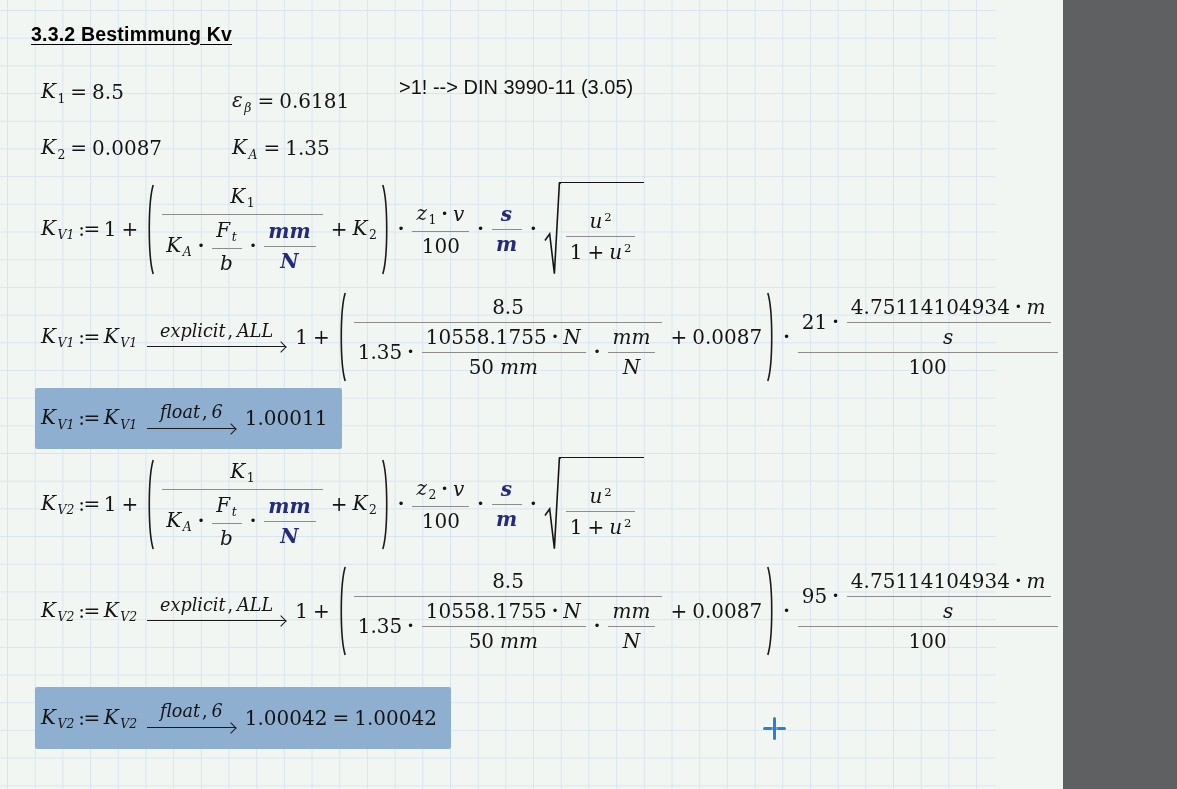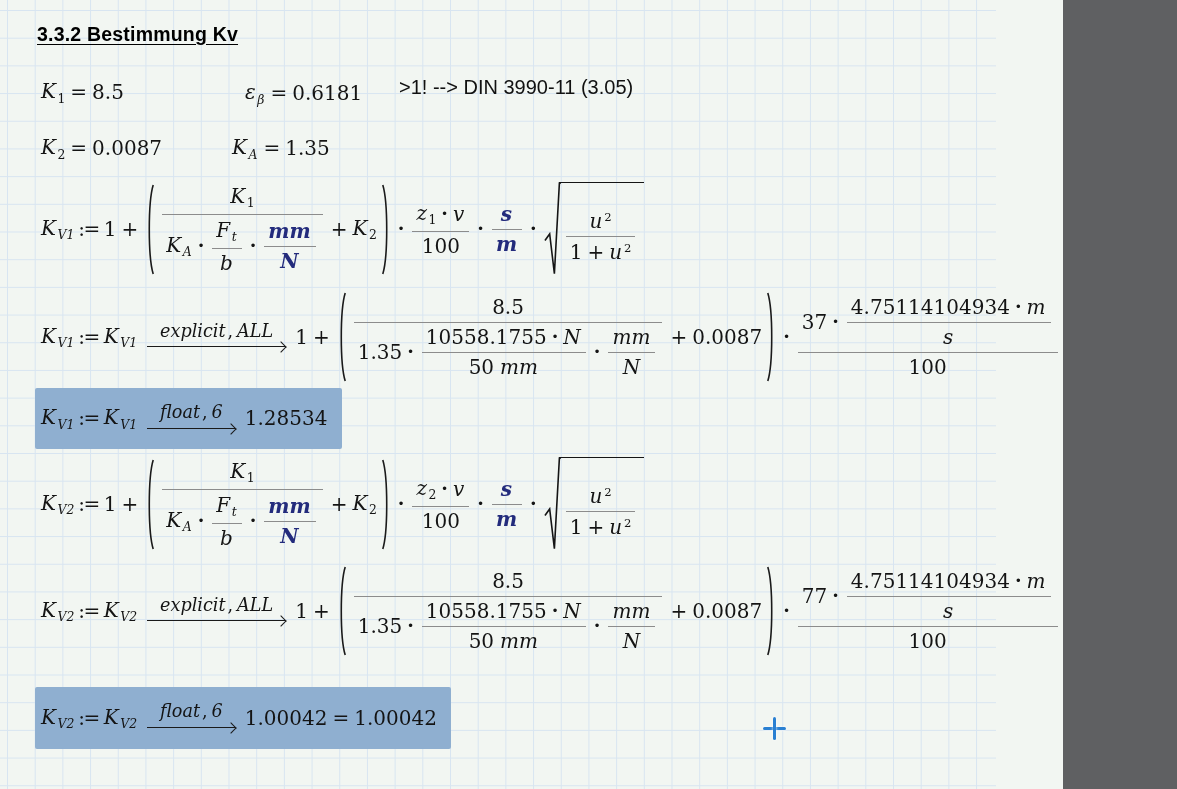--- a/index.html
+++ b/index.html
@@ -61,27 +61,27 @@
       background:var(--cursor);border-radius:2px;box-shadow:0 0 3px rgba(255,255,255,.95);}
   .crosshair::after{content:"";position:absolute;top:0;bottom:0;left:10px;width:2.6px;
       background:var(--cursor);border-radius:2px;box-shadow:0 0 3px rgba(255,255,255,.95);}
 </style>
 </head>
 <body style="--pagebg: #f2f6f2; --grid: #d8e5f1; --outside: #5f6062; --hl: #8fafd0; --unit: #232b7c; --cursor: #2a80d2;">
 
 <div id="canvas">
   <div class="gridlayer"></div>
   <div id="regions">
-      <div class="region text-title" style="left: 37px; top: 23px;">3.3.2 Bestimmung Kv</div>
+      <div class="region text-title" style="left: 31px; top: 23px;">3.3.2 Bestimmung Kv</div>
       <div class="region" style="left: 41px; top: 79px;"><span class="mrow">
           <span class="msub"><span class="b"><span class="tk mi">K</span></span><span class="ss"><span class="tk mn">1</span></span></span>
           <span class="tk op">=</span>
           <span class="tk mn">8.5</span>
         </span></div>
-      <div class="region" style="left: 232px; top: 80px; margin-left: 13px;"><span class="mrow">
+      <div class="region" style="left: 232px; top: 88px;"><span class="mrow">
           <span class="msub"><span class="b"><span class="tk mi">ε</span></span><span class="ss"><span class="tk mi">β</span></span></span>
           <span class="tk op">=</span>
           <span class="tk mn">0.6181</span>
         </span></div>
       <div class="region text-plain" style="left: 399px; top: 76px;">&gt;1! --&gt; DIN 3990-11 (3.05)</div>
       <div class="region" style="left: 41px; top: 135px;"><span class="mrow">
           <span class="msub"><span class="b"><span class="tk mi">K</span></span><span class="ss"><span class="tk mn">2</span></span></span>
           <span class="tk op">=</span>
           <span class="tk mn">0.0087</span>
         </span></div>
@@ -252,21 +252,21 @@
               </span>
             </span>
             <svg viewBox="0 0 10 100" preserveAspectRatio="none">
               <path d="M2 1 C7.8 20 7.8 80 2 99" fill="none" stroke="#1a1a1a" stroke-width="1.6" vector-effect="non-scaling-stroke"></path>
             </svg>
           </span>
           <span class="tk dot">·</span>
           <span class="mfrac">
             <span class="fn">
               <span class="mrow">
-                <span class="tk mn">37</span>
+                <span class="tk mn">21</span>
                 <span class="tk dot">·</span>
                 <span class="mfrac">
                   <span class="fn">
                     <span class="mrow">
                       <span class="tk mn">4.75114104934</span>
                       <span class="tk dot">·</span>
                       <span class="tk mi">m</span>
                     </span>
                   </span>
                   <span class="fbar"></span>
@@ -318,21 +318,21 @@
           <span class="marr">
             <span class="al">
               <span class="mrow">
                 <span class="tk kw">float</span>
                 <span class="tk kwc">,</span>
                 <span class="tk kw">6</span>
               </span>
             </span>
             <span class="ash"></span>
           </span>
-          <span class="tk mn">1.28534</span>
+          <span class="tk mn">1.00011</span>
         </span>
       </div>
       <div class="region" style="left: 41px; top: 457px;"><span class="mrow">
           <span class="msub"><span class="b"><span class="tk mi">K</span></span><span class="ss"><span class="tk mi">V2</span></span></span>
           <span class="tk def">:=</span>
           <span class="tk mn">1</span>
           <span class="tk op">+</span>
           <span class="mgrp">
             <svg viewBox="0 0 10 100" preserveAspectRatio="none">
               <path d="M8 1 C2.2 20 2.2 80 8 99" fill="none" stroke="#1a1a1a" stroke-width="1.6" vector-effect="non-scaling-stroke"></path>
@@ -490,21 +490,21 @@
               </span>
             </span>
             <svg viewBox="0 0 10 100" preserveAspectRatio="none">
               <path d="M2 1 C7.8 20 7.8 80 2 99" fill="none" stroke="#1a1a1a" stroke-width="1.6" vector-effect="non-scaling-stroke"></path>
             </svg>
           </span>
           <span class="tk dot">·</span>
           <span class="mfrac">
             <span class="fn">
               <span class="mrow">
-                <span class="tk mn">77</span>
+                <span class="tk mn">95</span>
                 <span class="tk dot">·</span>
                 <span class="mfrac">
                   <span class="fn">
                     <span class="mrow">
                       <span class="tk mn">4.75114104934</span>
                       <span class="tk dot">·</span>
                       <span class="tk mi">m</span>
                     </span>
                   </span>
                   <span class="fbar"></span>

